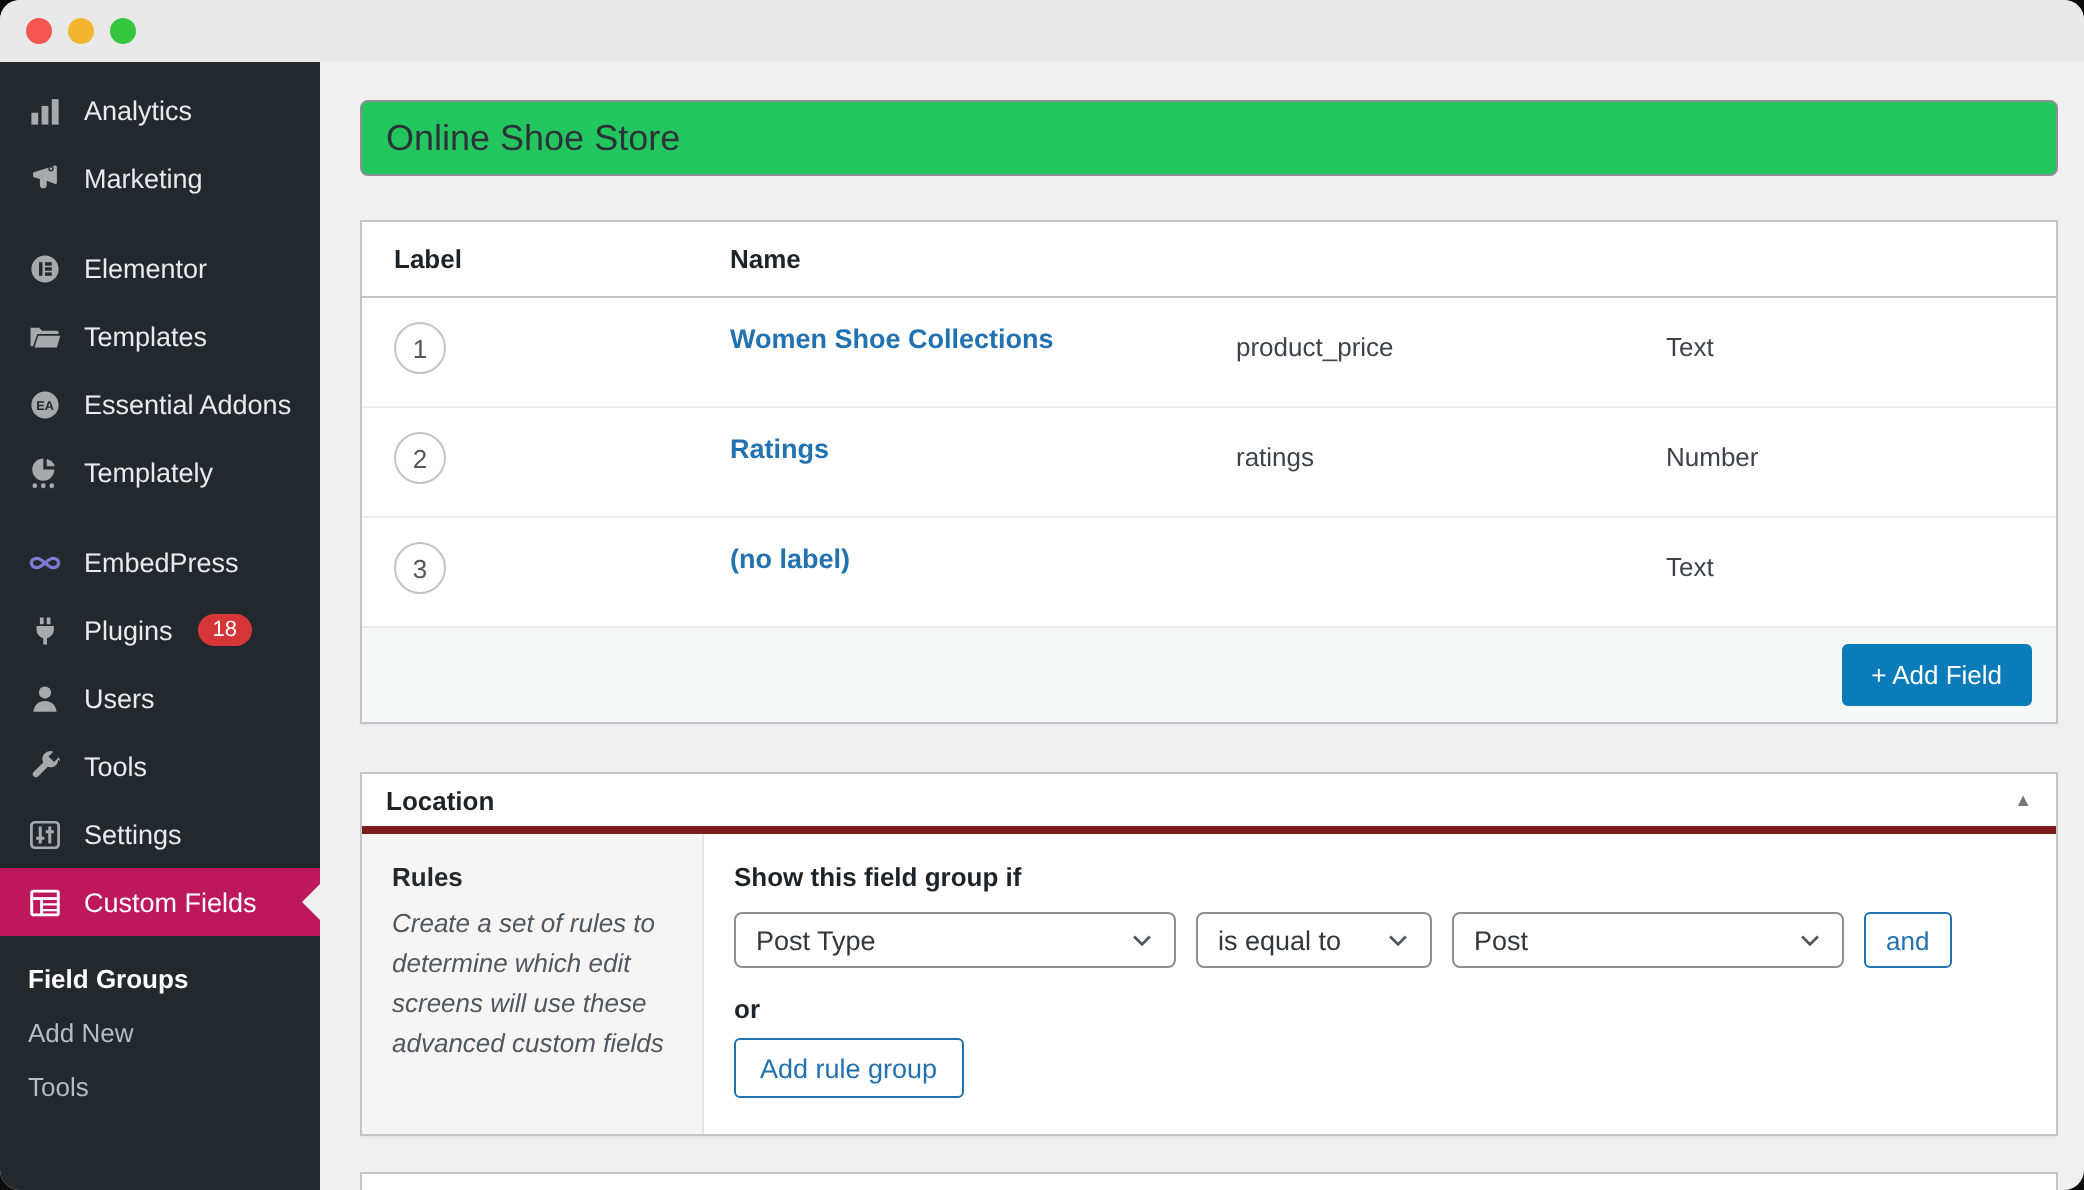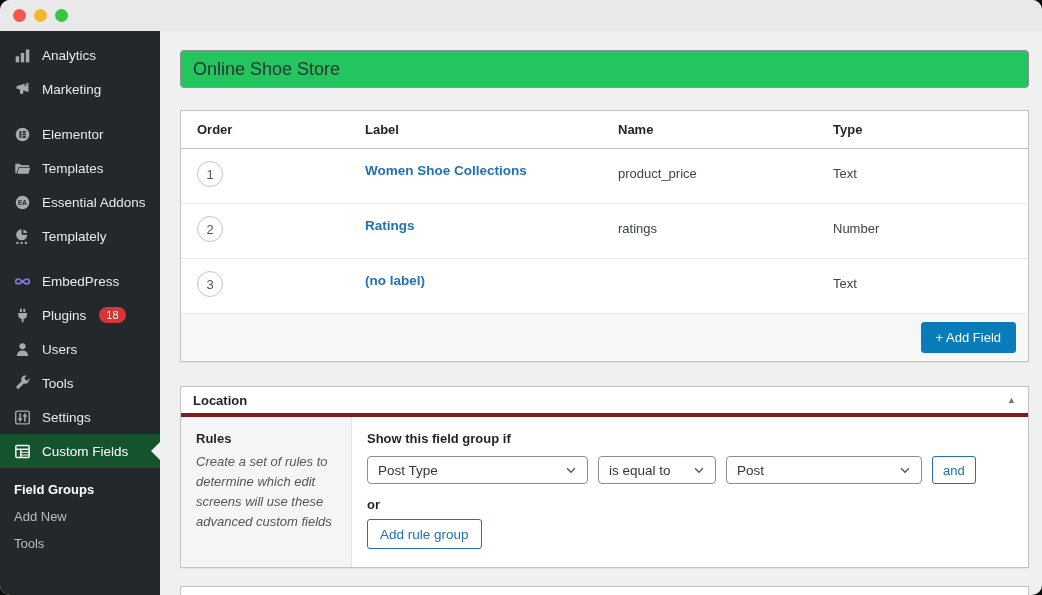--- a/index.html
+++ b/index.html
@@ -12,21 +12,21 @@
   .light.red { background:#f35750; }
   .light.yellow { background:#f3b62f; }
   .light.green { background:#36c53f; }
 
   .app { display:flex; height:564px; }
 
   
   .sidebar { width:160px; background:#23282d; flex-shrink:0; padding-top:7px; color:#e8eaed; font-size:13.5px; overflow:hidden; }
   .side-item { display:flex; align-items:center; gap:11px; padding-left:13px; height:34px; cursor:pointer; position:relative; }
   .side-item .icon { width:18px; height:18px; color:#a7aaad; display:flex; align-items:center; justify-content:center; flex-shrink:0; }
-  .side-item.active { background:#14532d; color:#fff; }
+  .side-item.active { background:#be185d; color:#fff; }
   .side-item.active .icon { color:#fff; }
   .side-arrow { position:absolute; right:0; top:50%; transform:translateY(-50%); width:0; height:0;
     border-top:9px solid transparent; border-bottom:9px solid transparent; border-right:9px solid #f0f0f1; }
   .side-gap { height:11px; }
   .badge { background:#d63638; color:#fff; border-radius:9px; font-size:11px; padding:2px 7px; margin-left:2px; }
   .submenu { padding:8px 0 4px; }
   .sub-item { padding:6px 0 6px 14px; color:#b6bcc2; font-size:13px; cursor:pointer; }
   .sub-item.sub-active { color:#fff; font-weight:bold; }
   .icon-embed { color:#7f79d4 !important; }
 
@@ -232,24 +232,22 @@
       </div>
     </div>
 
     <div class="content">
 
       <input class="title-input" type="text" value="Online Shoe Store" style="">
 
       
       <div class="panel fields-panel">
         <div class="tgrid thead">
-          <div>Order</div>
           <div>Label</div>
           <div>Name</div>
-          <div>Type</div>
         </div>
 
         <div class="tgrid frow">
           <div>
               <span class="numcircle">1</span>
             </div>
           <div><a class="field-link">Women Shoe Collections</a></div>
           <div class="cell-text">product_price</div>
           <div class="cell-text">Text</div>
         </div>

